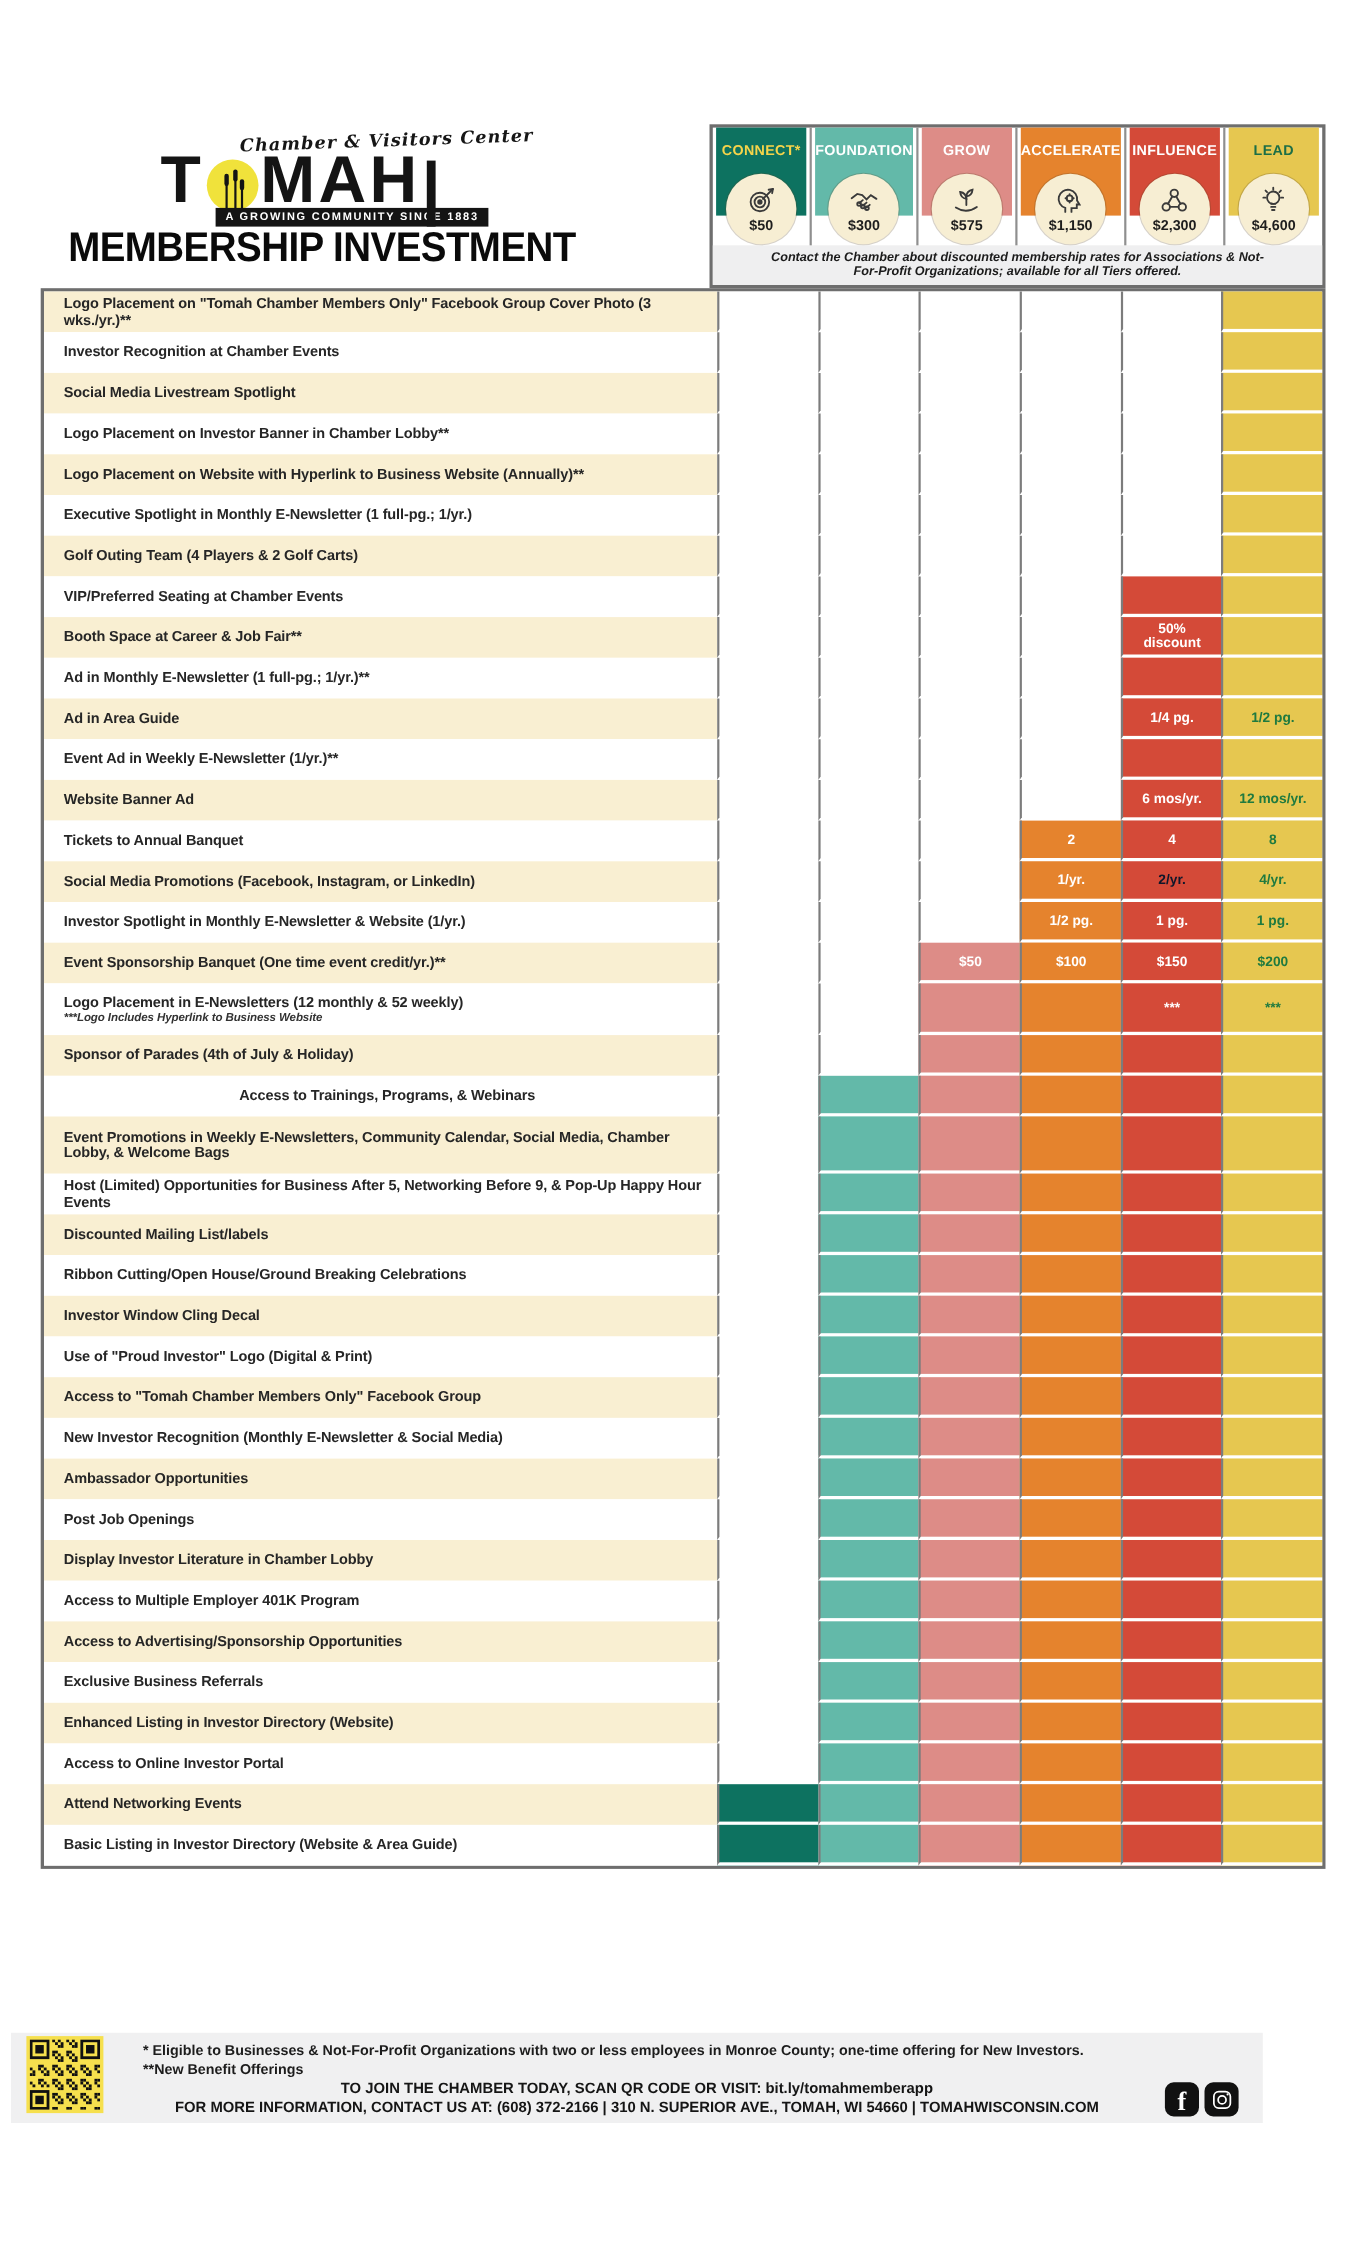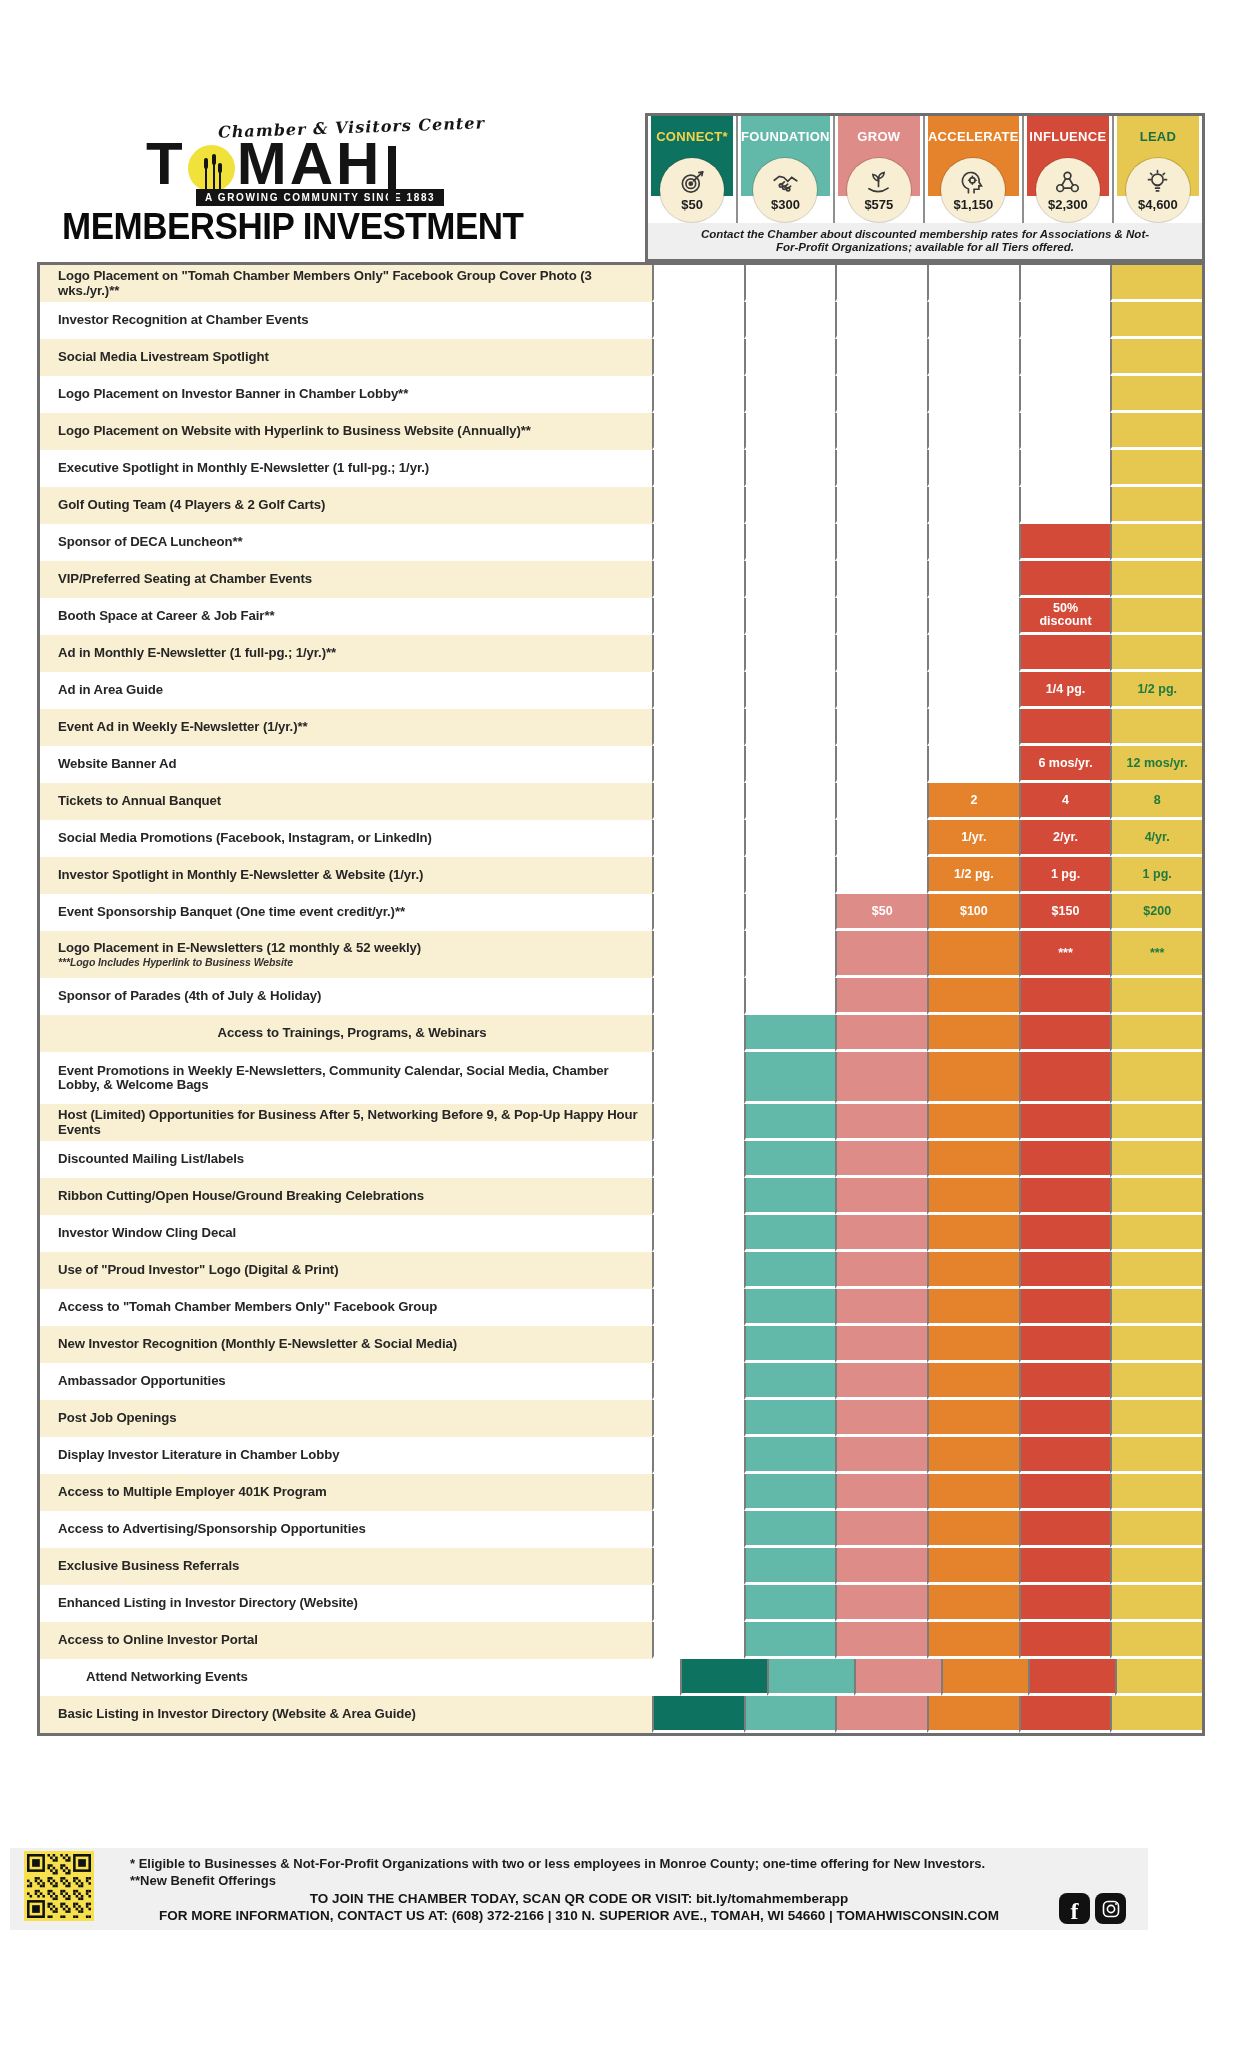--- a/index.html
+++ b/index.html
@@ -257,31 +257,20 @@
         </div>
         <div class="tier-cell"></div>
         <div class="tier-cell"></div>
         <div class="tier-cell"></div>
         <div class="tier-cell"></div>
         <div class="tier-cell"></div>
         <div class="tier-cell" style="background: rgb(230, 199, 80); color: rgb(31, 122, 63);"></div>
       </div>
       <div class="benefit-row" style="height: 37px;">
         <div class="label-cell">
-          <span>Sponsor of DECA Luncheon**</span>
-        </div>
-        <div class="tier-cell"></div>
-        <div class="tier-cell"></div>
-        <div class="tier-cell"></div>
-        <div class="tier-cell"></div>
-        <div class="tier-cell" style="background: rgb(212, 74, 56); color: rgb(255, 255, 255);"></div>
-        <div class="tier-cell" style="background: rgb(230, 199, 80); color: rgb(31, 122, 63);"></div>
-      </div>
-      <div class="benefit-row" style="height: 37px;">
-        <div class="label-cell">
           <span>VIP/Preferred Seating at Chamber Events</span>
         </div>
         <div class="tier-cell"></div>
         <div class="tier-cell"></div>
         <div class="tier-cell"></div>
         <div class="tier-cell"></div>
         <div class="tier-cell" style="background: rgb(212, 74, 56); color: rgb(255, 255, 255);"></div>
         <div class="tier-cell" style="background: rgb(230, 199, 80); color: rgb(31, 122, 63);"></div>
       </div>
       <div class="benefit-row" style="height: 37px;">
@@ -352,21 +341,21 @@
         <div class="tier-cell" style="background: rgb(230, 199, 80); color: rgb(31, 122, 63);">8</div>
       </div>
       <div class="benefit-row" style="height: 37px;">
         <div class="label-cell">
           <span>Social Media Promotions (Facebook, Instagram, or LinkedIn)</span>
         </div>
         <div class="tier-cell"></div>
         <div class="tier-cell"></div>
         <div class="tier-cell"></div>
         <div class="tier-cell" style="background: rgb(229, 131, 45); color: rgb(255, 255, 255);">1/yr.</div>
-        <div class="tier-cell" style="background: rgb(212, 74, 56); color: #ffffff;">2/yr.</div>
+        <div class="tier-cell" style="background: rgb(212, 74, 56); color: #0f172a;">2/yr.</div>
         <div class="tier-cell" style="background: rgb(230, 199, 80); color: rgb(31, 122, 63);">4/yr.</div>
       </div>
       <div class="benefit-row" style="height: 37px;">
         <div class="label-cell">
           <span>Investor Spotlight in Monthly E-Newsletter &amp; Website (1/yr.)</span>
         </div>
         <div class="tier-cell"></div>
         <div class="tier-cell"></div>
         <div class="tier-cell"></div>
         <div class="tier-cell" style="background: rgb(229, 131, 45); color: rgb(255, 255, 255);">1/2 pg.</div>
@@ -587,21 +576,21 @@
         <div class="label-cell">
           <span>Access to Online Investor Portal</span>
         </div>
         <div class="tier-cell"></div>
         <div class="tier-cell" style="background: rgb(99, 185, 169); color: rgb(255, 255, 255);"></div>
         <div class="tier-cell" style="background: rgb(221, 140, 135); color: rgb(255, 255, 255);"></div>
         <div class="tier-cell" style="background: rgb(229, 131, 45); color: rgb(255, 255, 255);"></div>
         <div class="tier-cell" style="background: rgb(212, 74, 56); color: rgb(255, 255, 255);"></div>
         <div class="tier-cell" style="background: rgb(230, 199, 80); color: rgb(31, 122, 63);"></div>
       </div>
-      <div class="benefit-row" style="height: 37px; padding-left: 28px;">
+      <div class="benefit-row" style="height: 37px;">
         <div class="label-cell">
           <span>Attend Networking Events</span>
         </div>
         <div class="tier-cell" style="background: rgb(13, 114, 96); color: rgb(255, 255, 255);"></div>
         <div class="tier-cell" style="background: rgb(99, 185, 169); color: rgb(255, 255, 255);"></div>
         <div class="tier-cell" style="background: rgb(221, 140, 135); color: rgb(255, 255, 255);"></div>
         <div class="tier-cell" style="background: rgb(229, 131, 45); color: rgb(255, 255, 255);"></div>
         <div class="tier-cell" style="background: rgb(212, 74, 56); color: rgb(255, 255, 255);"></div>
         <div class="tier-cell" style="background: rgb(230, 199, 80); color: rgb(31, 122, 63);"></div>
       </div>

